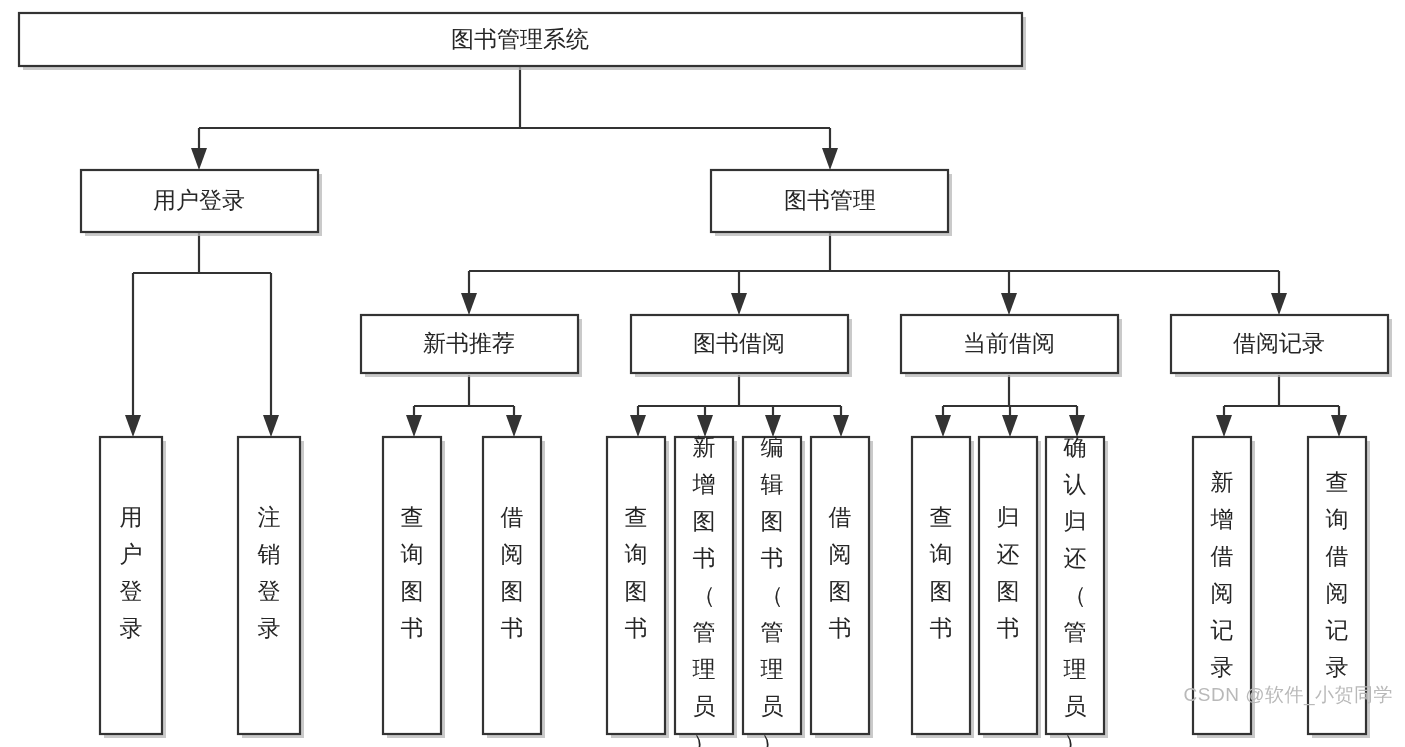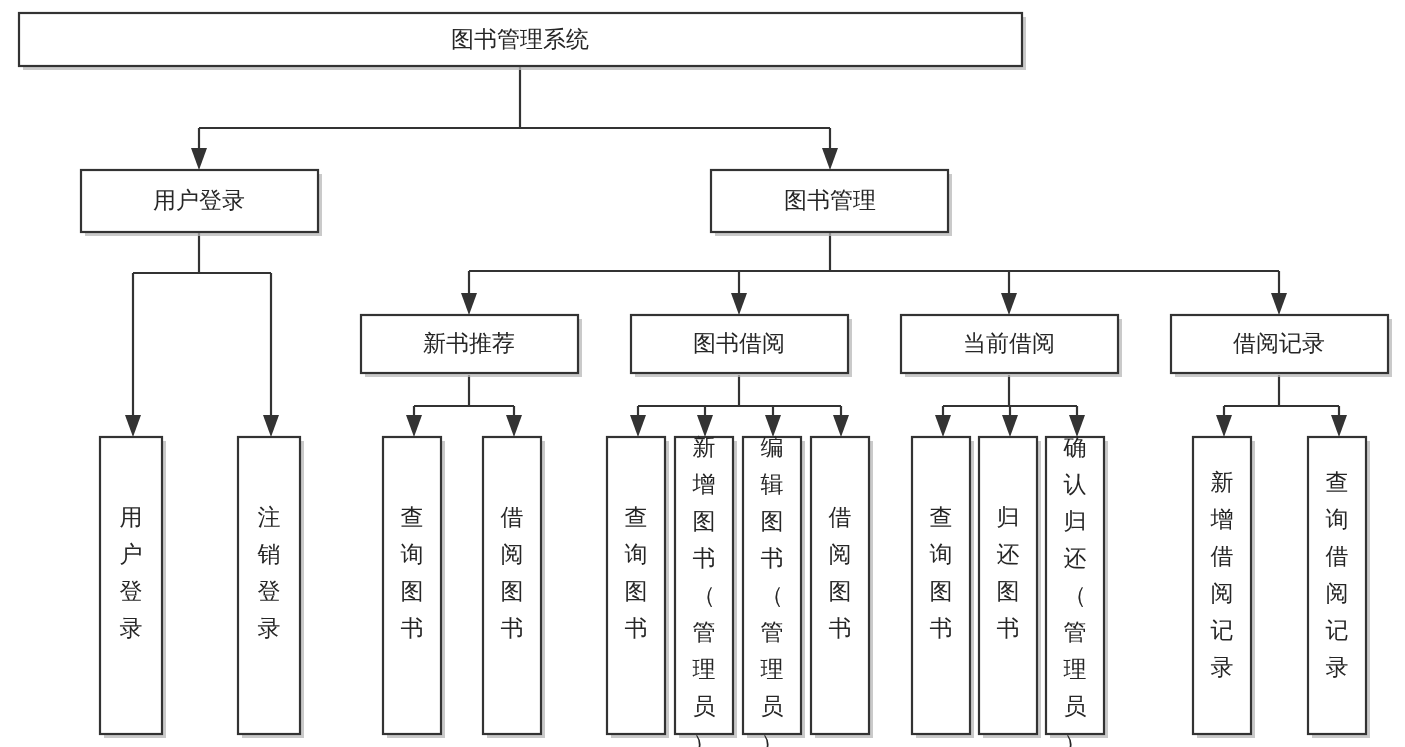--- a/index.html
+++ b/index.html
@@ -252,13 +252,14 @@
   </g>
 
   <g>
     <rect class="node-shadow" x="1312" y="441" width="58" height="297"></rect>
     <rect class="node-rect" x="1308" y="437" width="58" height="297"></rect>
     <text class="node-label-v" x="1337" y="490"><tspan x="1337" y="490">查</tspan><tspan x="1337" y="527">询</tspan><tspan x="1337" y="564">借</tspan><tspan x="1337" y="601">阅</tspan><tspan x="1337" y="638">记</tspan><tspan x="1337" y="675">录</tspan></text>
   </g>
 
 </svg>
 
+<div class="watermark">CSDN @软件_小贺同学</div>
 </div>
 
 </body></html>

